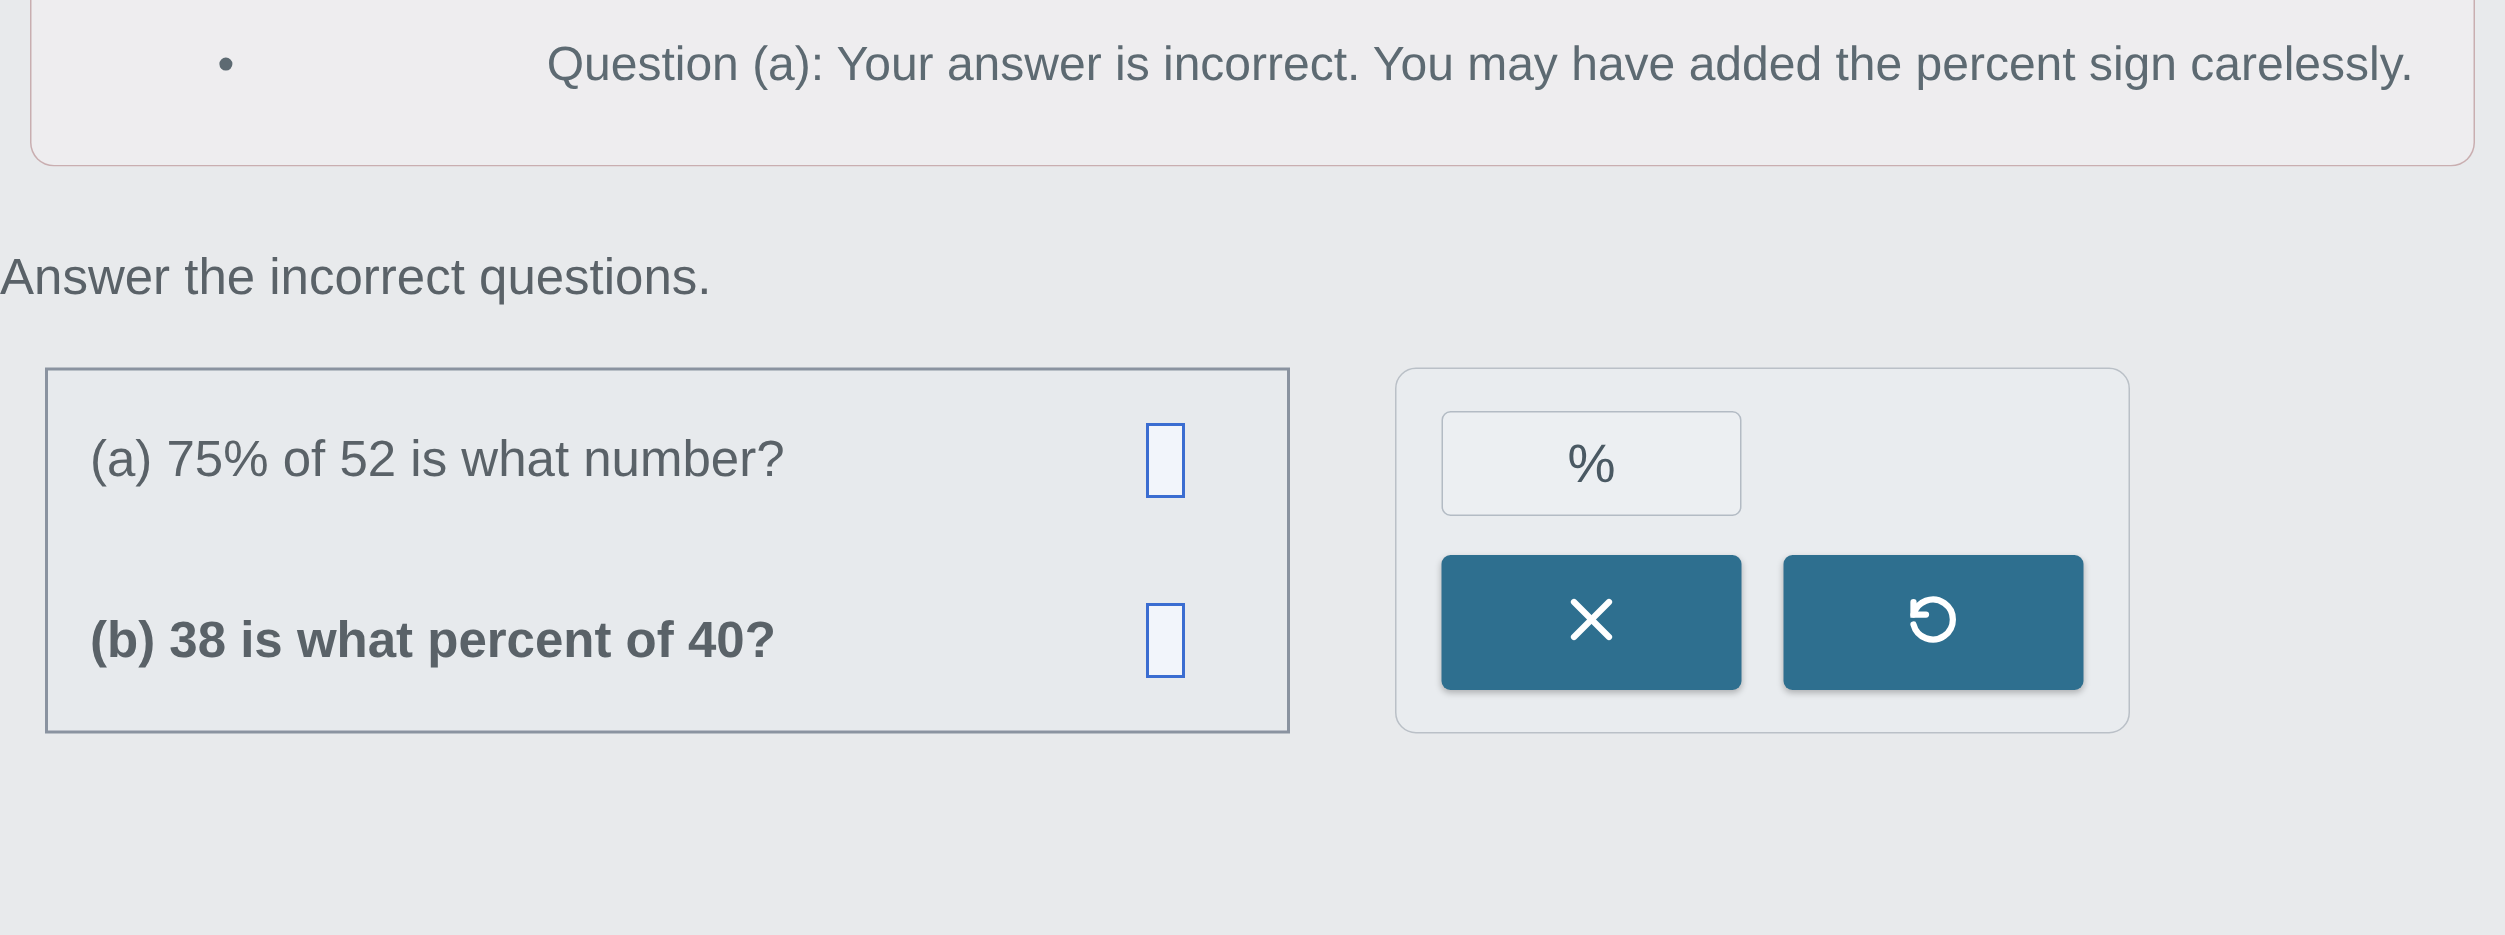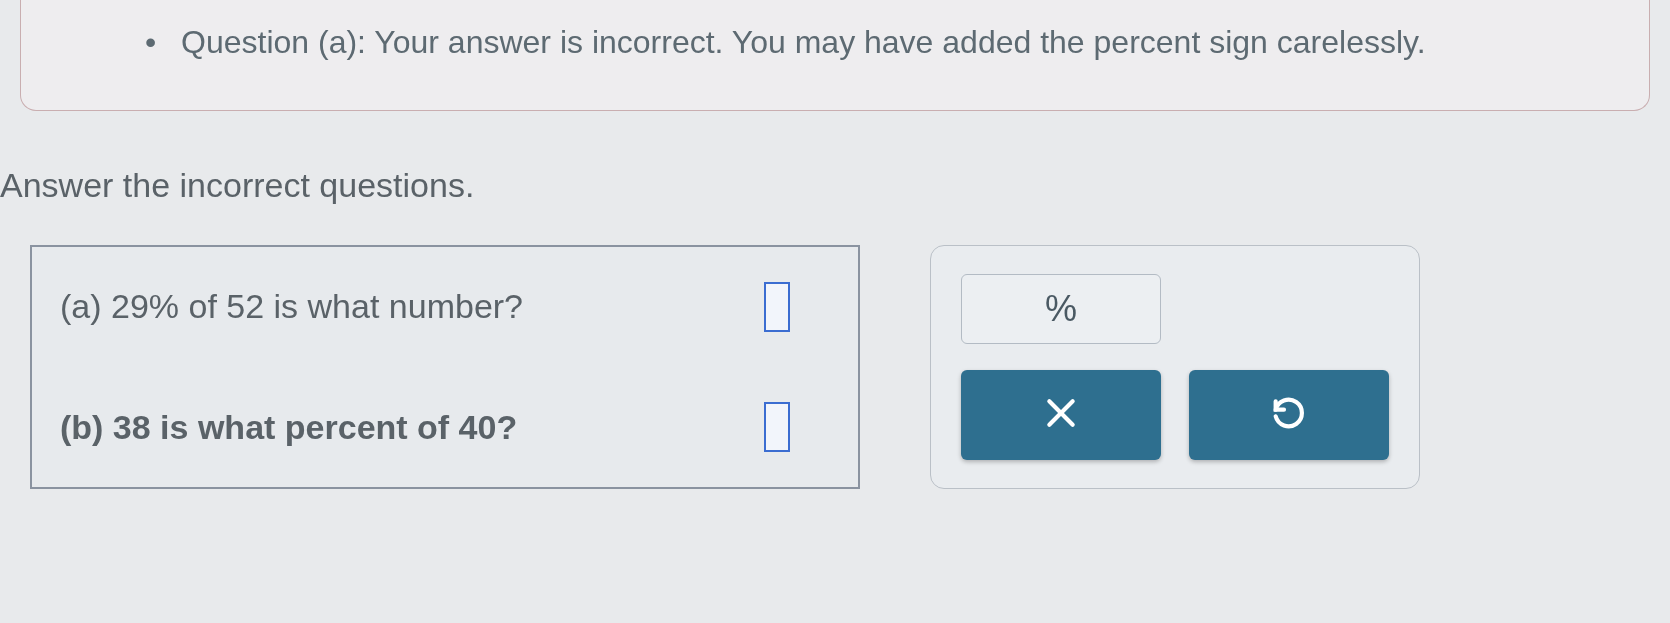--- a/index.html
+++ b/index.html
@@ -25,20 +25,21 @@
     }
     .feedback-box ul {
       list-style: none;
       padding-left: 120px;
     }
     .feedback-box li {
       position: relative;
       font-size: 32px;
       color: #5d6a72;
       line-height: 1.4;
+      text-align: right;
     }
     .feedback-box li::before {
       content: "•";
       position: absolute;
       left: -36px;
       color: #5d6a72;
       font-size: 32px;
     }
     .instruction {
       font-size: 34px;
@@ -133,21 +134,21 @@
   <ul>
     <li>Question (a): Your answer is incorrect. You may have added the percent sign carelessly.</li>
   </ul>
 </div>
 
 <div class="instruction">Answer the incorrect questions.</div>
 
 <div class="main-row">
   <div class="question-table">
     <div class="question-row">
-      <div class="q-text">(a) 29% of 52 is what number?</div>
+      <div class="q-text">(a) 75% of 52 is what number?</div>
       <div class="answer-box" value=""></div>
     </div>
     <div class="question-row">
       <div class="q-text">(b) 38 is what percent of 40?</div>
       <div class="answer-box" value=""></div>
     </div>
   </div>
 
   <div class="side-panel">
     <div class="side-top">

